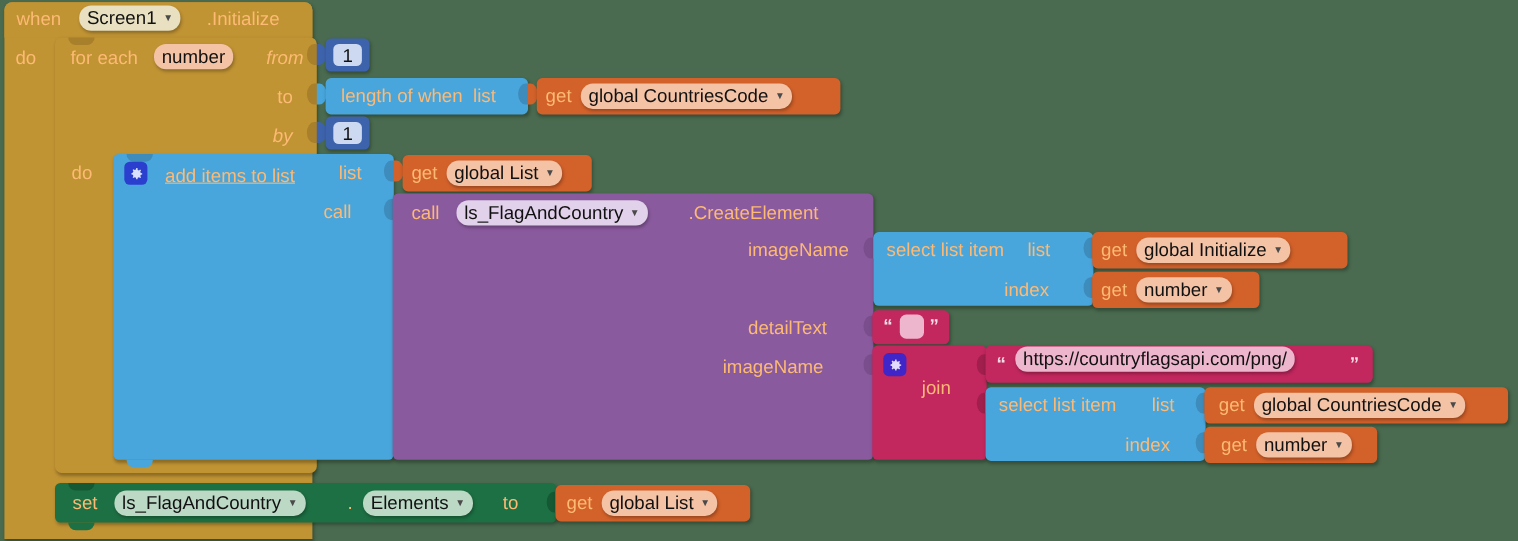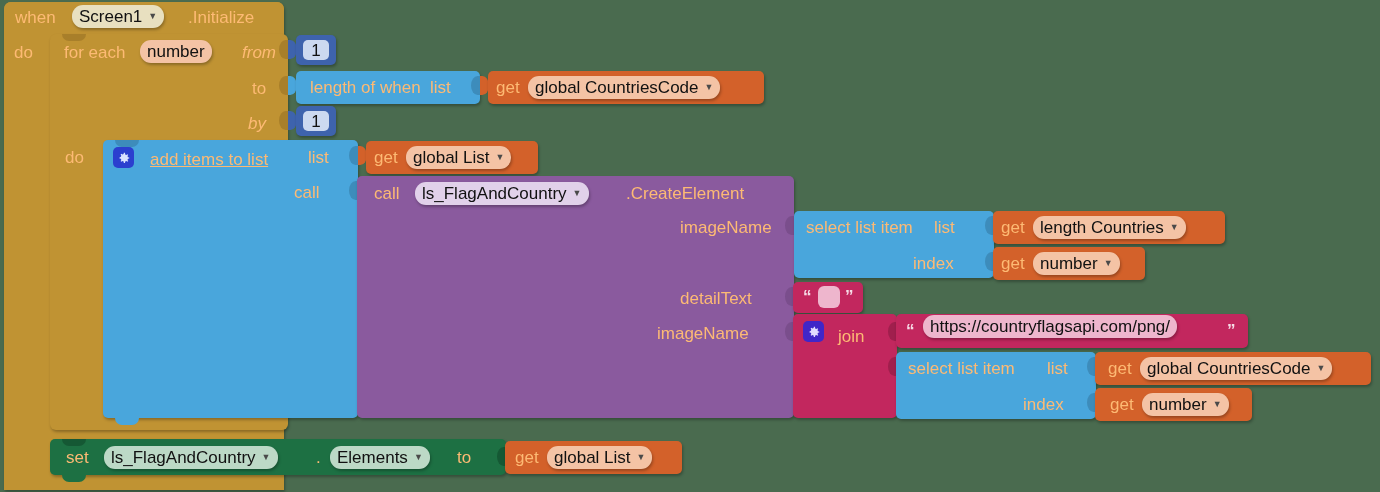--- a/index.html
+++ b/index.html
@@ -222,21 +222,21 @@
 <div class="plug c-list" style="left:794px; top:216px; height:19px;"></div>
 <div class="blk c-list shadow" style="left:794px; top:211px; width:200px; height:67px;"></div>
 <span class="lbl" style="left:806px; top:219px;">select list item</span>
 <span class="lbl" style="left:934px; top:219px;">list</span>
 <div class="socket" style="left:985px; top:216px; background:#3d8cbb; height:19px;"></div>
 
 <div class="plug c-var" style="left:993px; top:216px; height:19px;"></div>
 <div class="blk c-var shadow" style="left:993px; top:211px; width:232px; height:33px;"></div>
 <span class="lbl" style="left:1001px; top:219px;">get</span>
 <div class="field f-var shadow" style="left:1033px; top:216px; height:23px;">
-  <span>length Countries</span>
+  <span>global Initialize</span>
   <span class="caret">▼</span>
 </div>
 
 <span class="lbl" style="left:913px; top:255px;">index</span>
 <div class="socket" style="left:985px; top:252px; background:#3d8cbb; height:19px;"></div>
 <div class="plug c-var" style="left:993px; top:252px; height:19px;"></div>
 <div class="blk c-var shadow" style="left:993px; top:247px; width:152px; height:33px;"></div>
 <span class="lbl" style="left:1001px; top:255px;">get</span>
 <div class="field f-var shadow" style="left:1033px; top:252px; height:23px;">
   <span>number</span>
@@ -257,21 +257,21 @@
 <div class="socket" style="left:785px; top:322px; background:#7a4e8c; height:19px;"></div>
 
 <div class="plug c-text" style="left:794px; top:322px; height:19px;"></div>
 <div class="blk c-text shadow" style="left:793px; top:314px; width:104px; height:104px;"></div>
 <div class="gear" style="left:803px; top:321px; background:#4026c8;">
   <svg width="14" height="14" viewBox="0 0 24 24" fill="#e2dcff" aria-hidden="true">
     <path d="M12 8a4 4 0 1 0 0 8 4 4 0 0 0 0-8zm0 6a2 2 0 1 1 0-4 2 2 0 0 1 0 4z"></path>
     <path d="M21 13v-2l-2.3-.4a7 7 0 0 0-.8-1.9l1.3-1.9-1.4-1.4-1.9 1.3a7 7 0 0 0-1.9-.8L13.7 3h-2l-.4 2.3a7 7 0 0 0-1.9.8L7.5 4.8 6.1 6.2l1.3 1.9a7 7 0 0 0-.8 1.9L4.3 11v2l2.3.4c.2.7.5 1.3.8 1.9l-1.3 1.9 1.4 1.4 1.9-1.3c.6.3 1.2.6 1.9.8l.4 2.3h2l.4-2.3c.7-.2 1.3-.5 1.9-.8l1.9 1.3 1.4-1.4-1.3-1.9c.3-.6.6-1.2.8-1.9L21 13z"></path>
   </svg>
 </div>
-<span class="lbl" style="left:838px; top:328px;">join</span>
+<span class="lbl" style="left:838px; top:344px;">join</span>
 <div class="socket" style="left:888px; top:322px; background:#a01f4d; height:19px;"></div>
 
 <div class="plug c-text" style="left:896px; top:322px; height:19px;"></div>
 <div class="blk c-text shadow" style="left:896px; top:314px; width:352px; height:34px;"></div>
 <span class="quote" style="left:906px; top:322px;">“</span>
 <div class="field f-text shadow" style="left:923px; top:315px; height:23px;">
   <span>https://countryflagsapi.com/png/</span>
 </div>
 <span class="quote" style="left:1227px; top:322px;">”</span>
 

